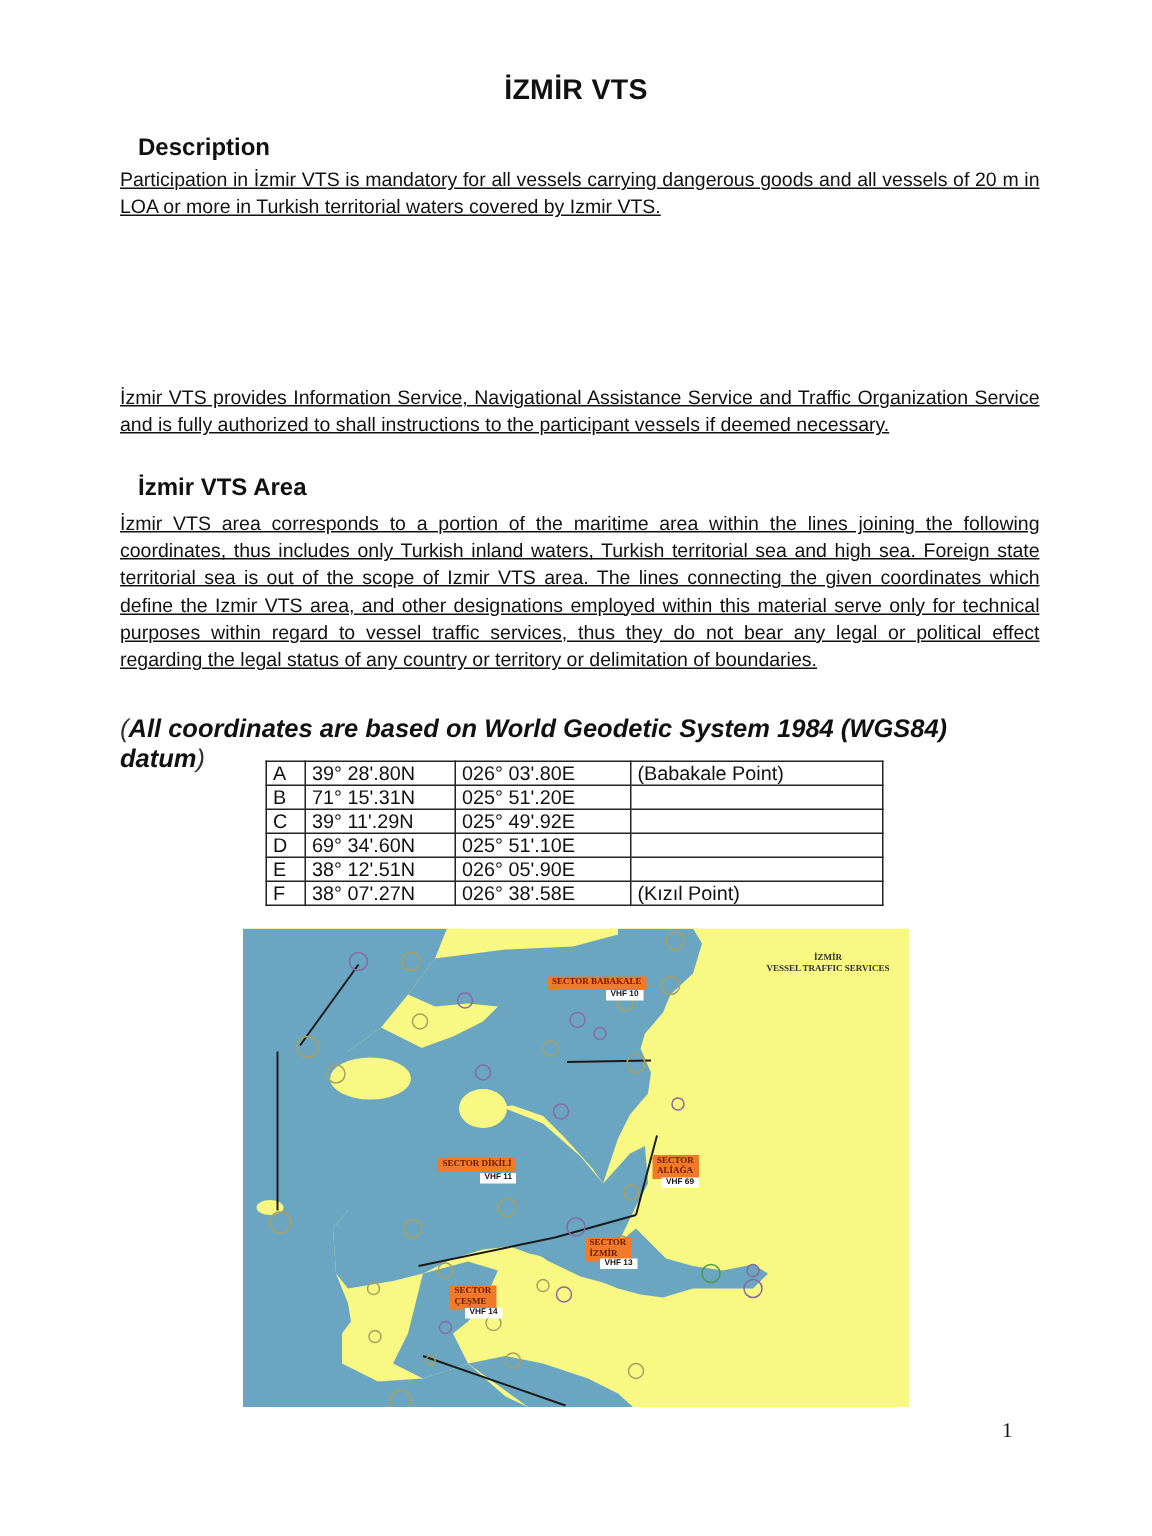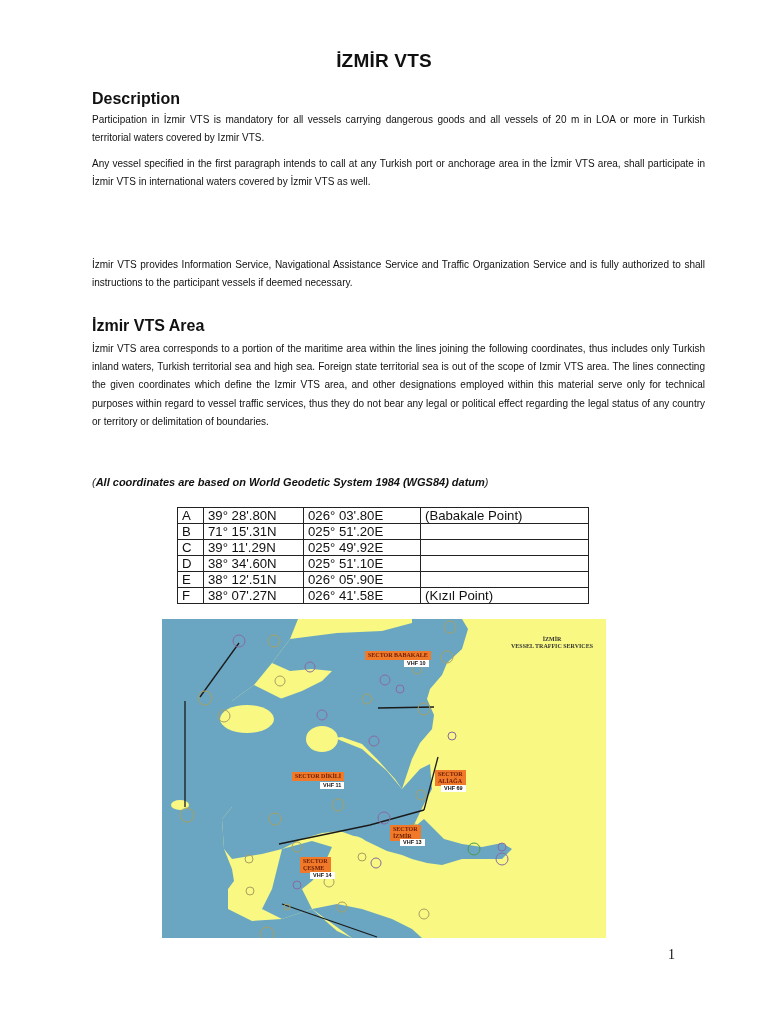--- a/index.html
+++ b/index.html
@@ -2,23 +2,23 @@
 <html><head>
 <meta charset="utf-8">
 <style>
   html, body { margin:0; padding:0; background:#ffffff; }
   body { width:768px; height:1024px; position:relative; overflow:hidden;
          font-family:"Liberation Sans", sans-serif; color:#111; }
   .page { position:absolute; left:0; top:0; width:662px; height:1024px; }
   .title { position:absolute; left:0; width:768px; top:50px; text-align:center;
            font-weight:bold; font-size:19px; letter-spacing:0.2px; }
   .h2 { position:absolute; left:92px; font-weight:bold; font-size:16px; }
-  .para { position:absolute; left:92px; width:613px; font-size:10px; line-height:18.2px;
-          text-align:justify; }
-  .note { position:absolute; left:92px; top:476px; font-size:11px; font-weight:bold; font-style:italic; }
+  .para { position:absolute; left:80px; width:613px; font-size:13px; line-height:18.2px;
+          text-align:justify;text-decoration:underline; }
+  .note { position:absolute; left:80px; top:476px; font-size:17px; font-weight:bold; font-style:italic; }
   .note .paren { font-weight:normal; color:#333; }
   table.coords { position:absolute; left:177px; top:507px; border-collapse:collapse;
                  font-size:13.2px; }
   table.coords td { border:1px solid #222; padding:0 4px; height:15px; line-height:15px; }
   td.c0 { width:17px; }
   td.c1 { width:91px;margin-top:31px; }
   td.c2 { width:108px; }
   td.c3 { width:159px; }
   .map { position:absolute; left:162px; top:619px; width:444px; height:319px; background:#f8f882; overflow:hidden; }
   .map svg { position:absolute; left:0; top:0; }
@@ -31,21 +31,20 @@
 </style>
 </head>
 <body>
 
 <div class="page">
 
   <div class="title">İZMİR VTS</div>
 
   <div class="h2" style="top:90px;">Description</div>
   <div class="para" style="top:111px;">Participation in İzmir VTS is mandatory for all vessels carrying dangerous goods and all vessels of 20 m in LOA or more in Turkish territorial waters covered by Izmir VTS.</div>
-  <div class="para" style="top:155px;">Any vessel specified in the first paragraph intends to call at any Turkish port or anchorage area in the İzmir VTS area, shall participate in İzmir VTS in international waters covered by İzmir VTS as well.</div>
   <div class="para" style="top:256px;">İzmir VTS provides Information Service, Navigational Assistance Service and Traffic Organization Service and is fully authorized to shall instructions to the participant vessels if deemed necessary.</div>
 
   <div class="h2" style="top:317px;">İzmir VTS Area</div>
   <div class="para" style="top:340px;">İzmir VTS area corresponds to a portion of the maritime area within the lines joining the following coordinates, thus includes only Turkish inland waters, Turkish territorial sea and high sea. Foreign state territorial sea is out of the scope of Izmir VTS area. The lines connecting the given coordinates which define the Izmir VTS area, and other designations employed within this material serve only for technical purposes within regard to vessel traffic services, thus they do not bear any legal or political effect regarding the legal status of any country or territory or delimitation of boundaries.</div>
 
   <div class="note">
     <span class="paren">(</span><span>All coordinates are based on World Geodetic System 1984 (WGS84) datum</span><span class="paren">)</span>
   </div>
 
   <table class="coords">
@@ -63,34 +62,34 @@
         <td class="c3"></td>
       </tr>
       <tr>
         <td class="c0">C</td>
         <td class="c1">39° 11'.29N</td>
         <td class="c2">025° 49'.92E</td>
         <td class="c3"></td>
       </tr>
       <tr>
         <td class="c0">D</td>
-        <td class="c1">38° 34'.60N</td>
+        <td class="c1">69° 34'.60N</td>
         <td class="c2">025° 51'.10E</td>
         <td class="c3"></td>
       </tr>
       <tr>
         <td class="c0">E</td>
         <td class="c1">38° 12'.51N</td>
         <td class="c2">026° 05'.90E</td>
         <td class="c3"></td>
       </tr>
       <tr>
         <td class="c0">F</td>
         <td class="c1">38° 07'.27N</td>
-        <td class="c2">026° 41'.58E</td>
+        <td class="c2">026° 38'.58E</td>
         <td class="c3">(Kızıl Point)</td>
       </tr>
     </tbody>
   </table>
 
   <div class="map">
     <svg width="444" height="319" viewBox="0 0 444 319">
 
       <g fill="#6aa6c2">
 

